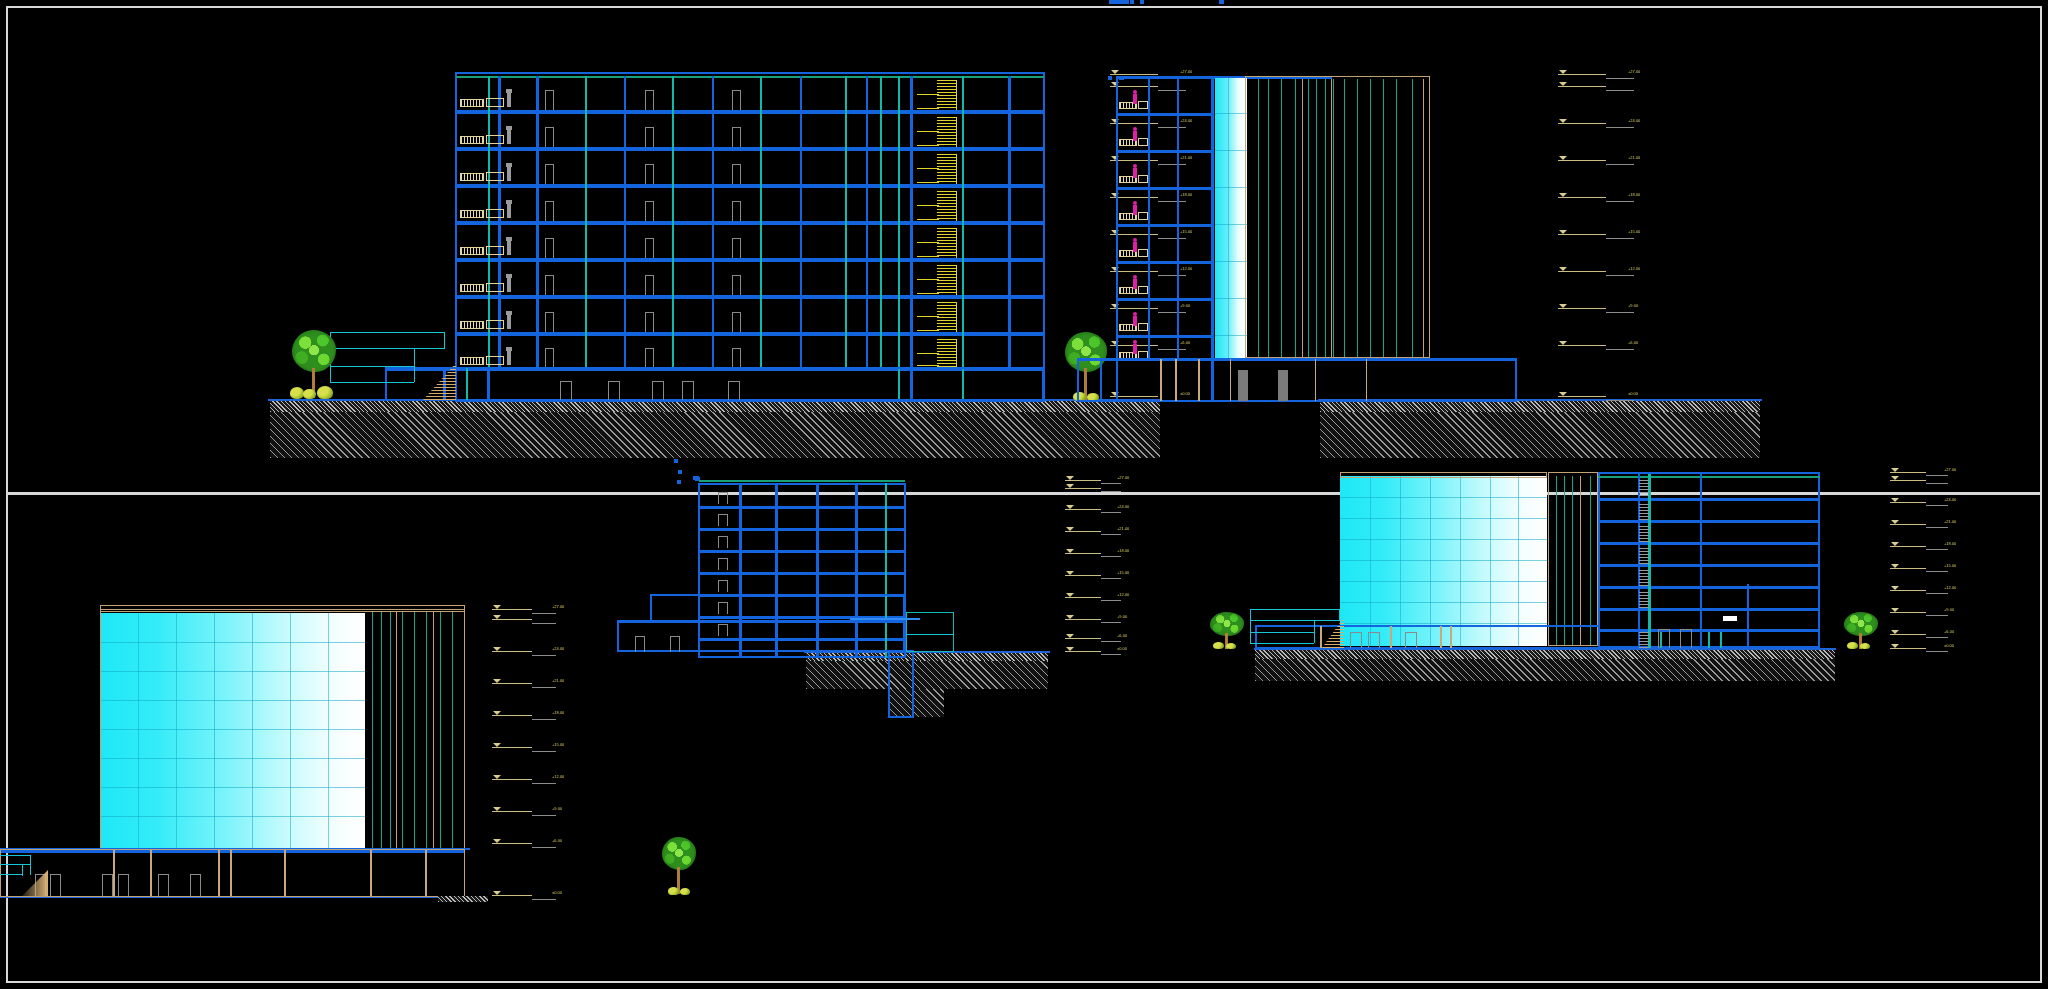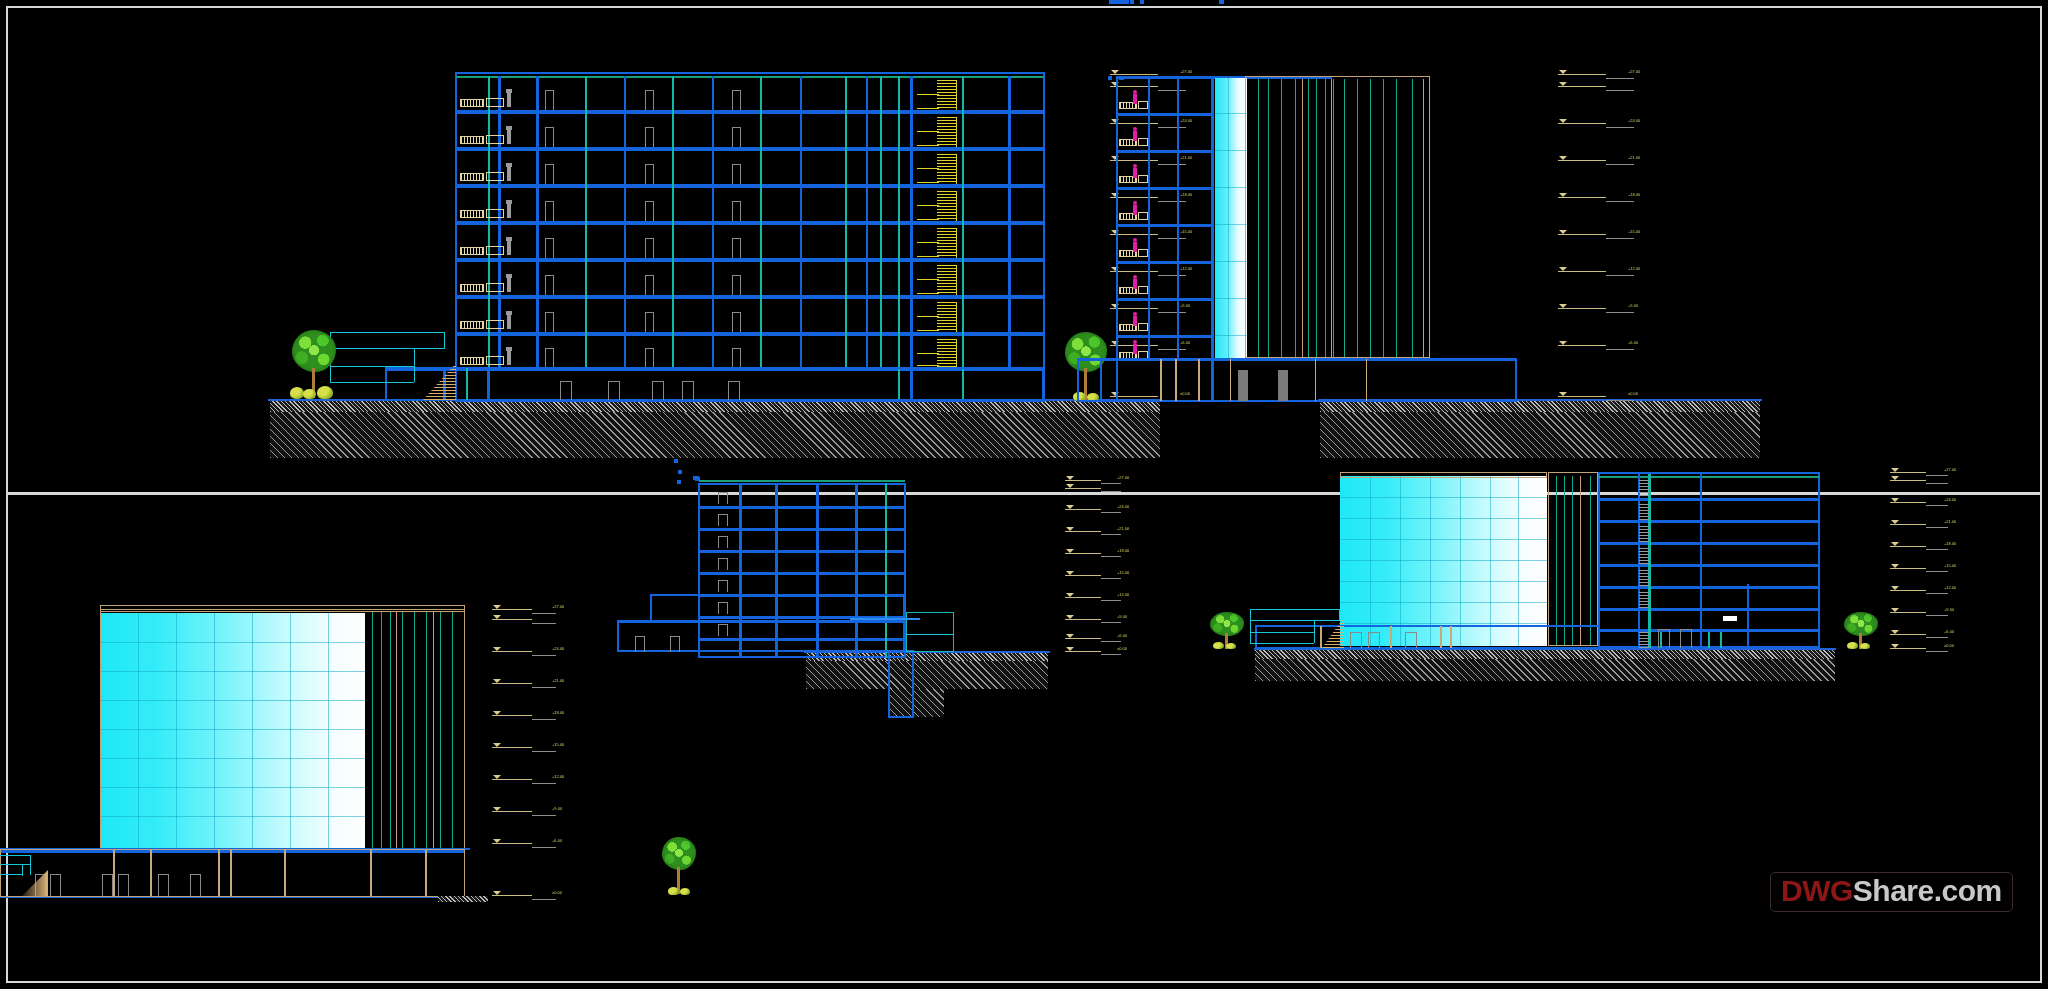--- a/index.html
+++ b/index.html
@@ -1215,17 +1215,14 @@
         <div class="lev-line gray" style="left:36px;top:167px;width:22px;"></div>
         <div class="lev-tri" style="left:1px;top:160px;"></div>
         <div class="lev-txt" style="left:54px;top:160px;">+6.00</div>
       <div class="lev-line" style="left:0;top:178px;width:36px;"></div>
         <div class="lev-line gray" style="left:36px;top:181px;width:22px;"></div>
         <div class="lev-tri" style="left:1px;top:174px;"></div>
         <div class="lev-txt" style="left:54px;top:174px;">±0.00</div>
     </div>
   </div>
 
-  <div class="watermark" style="left:1770px;top:872px;">
-    <span class="wm-a">DWG</span><span class="wm-b">Share.com</span>
-  </div>
 
 </div>
 
 </body></html>

